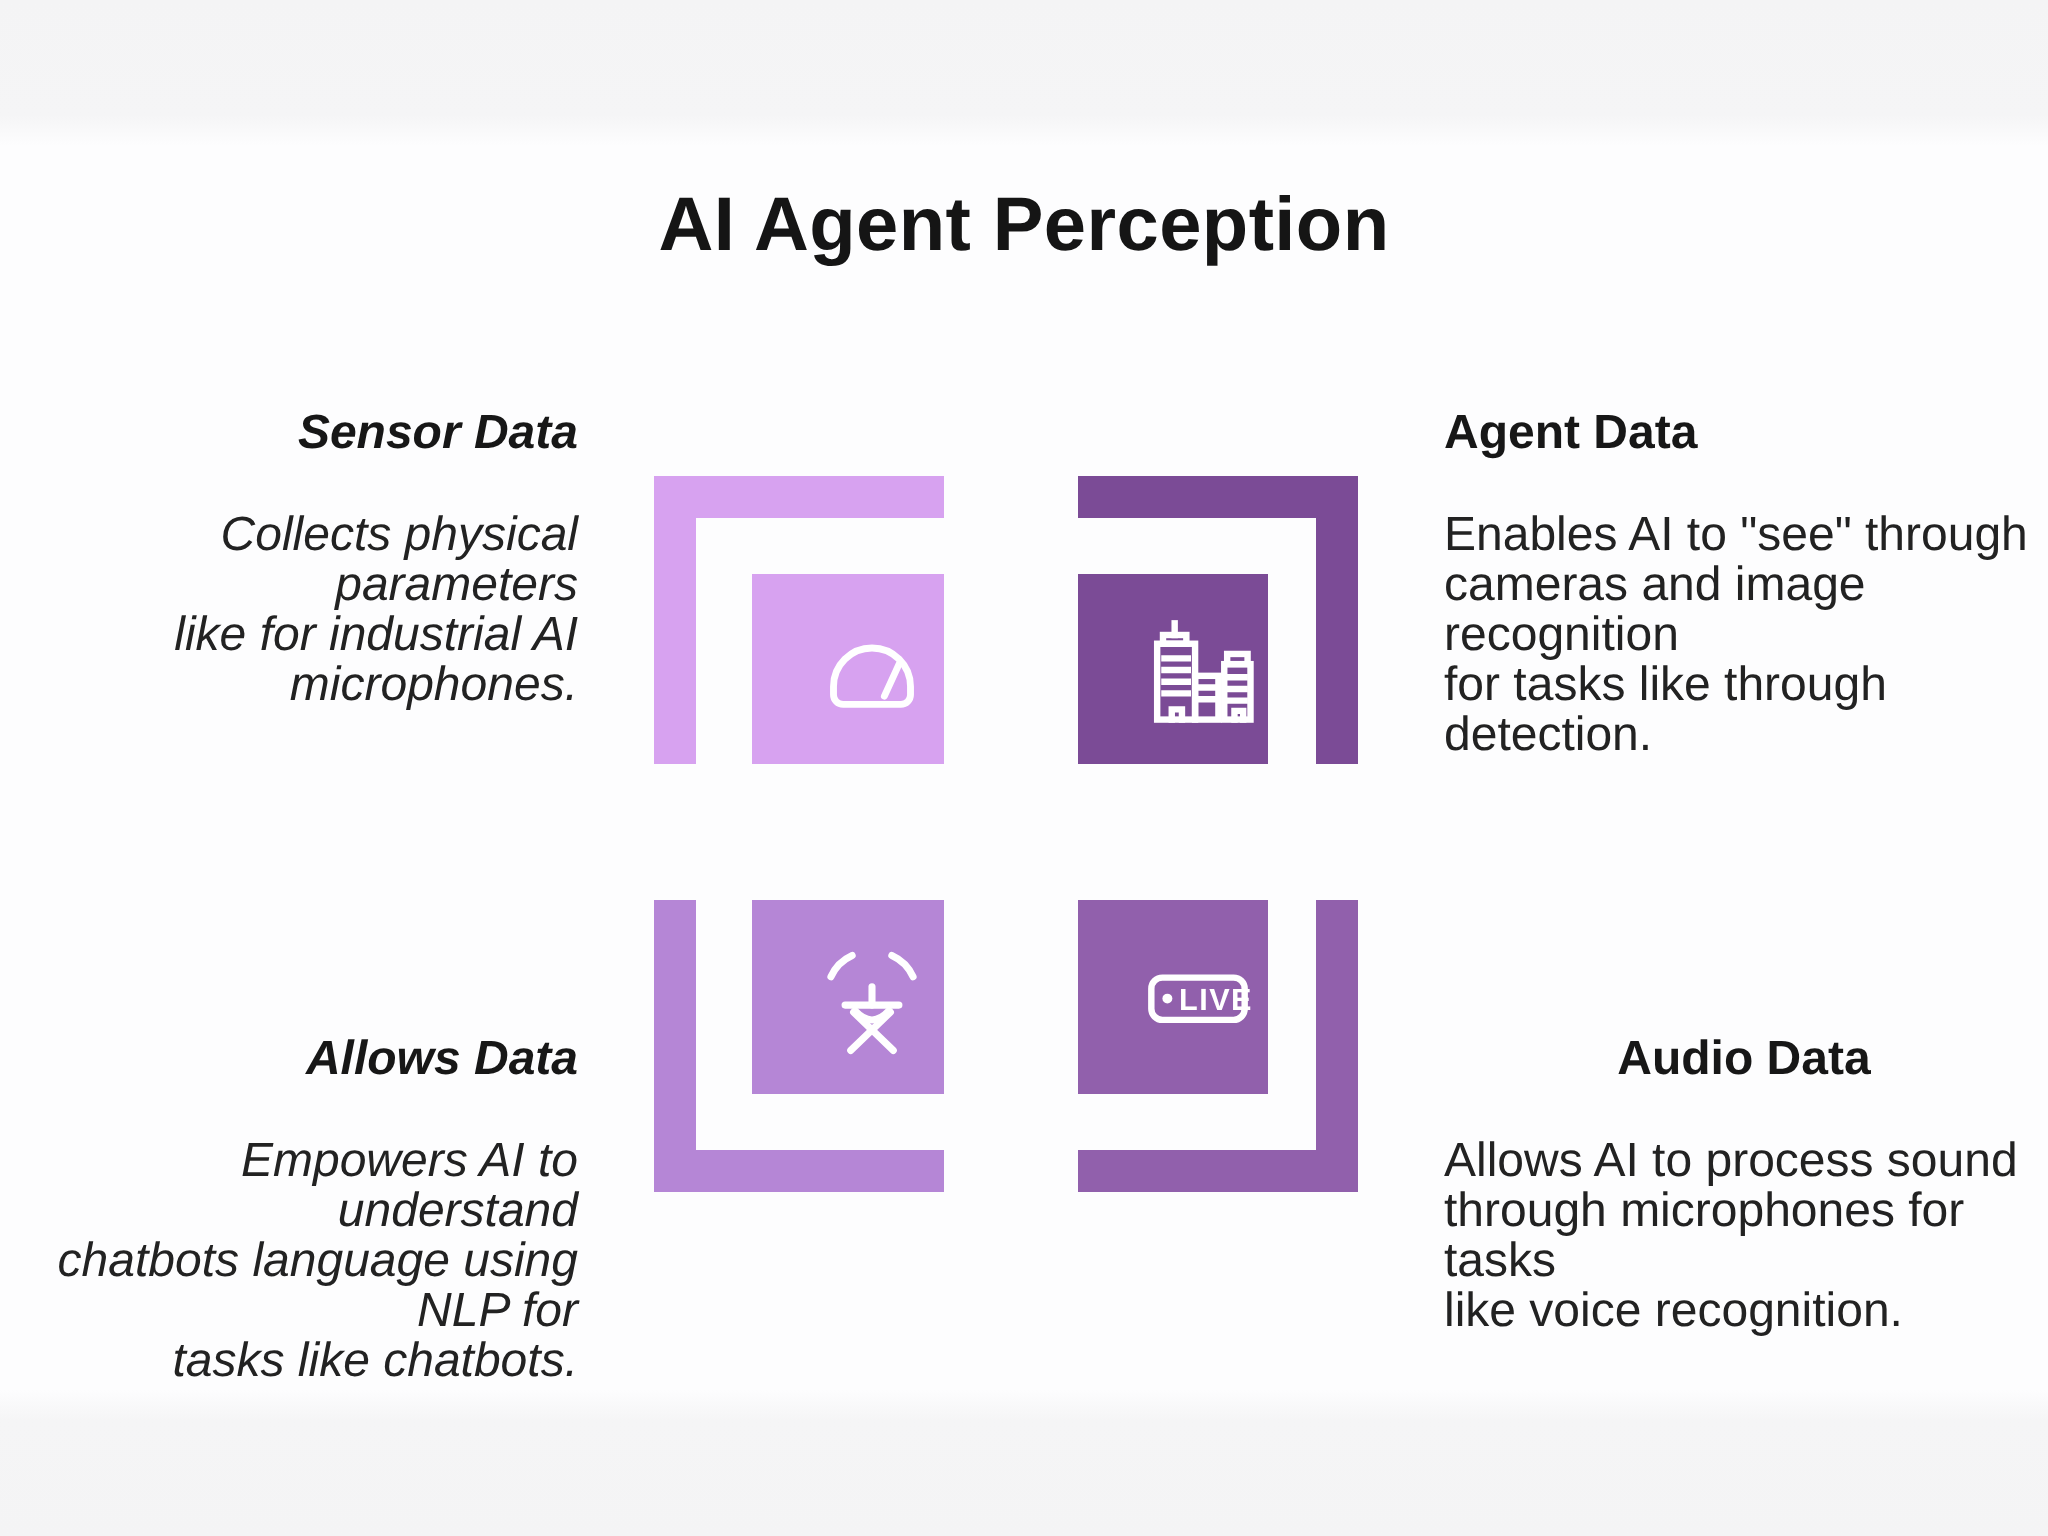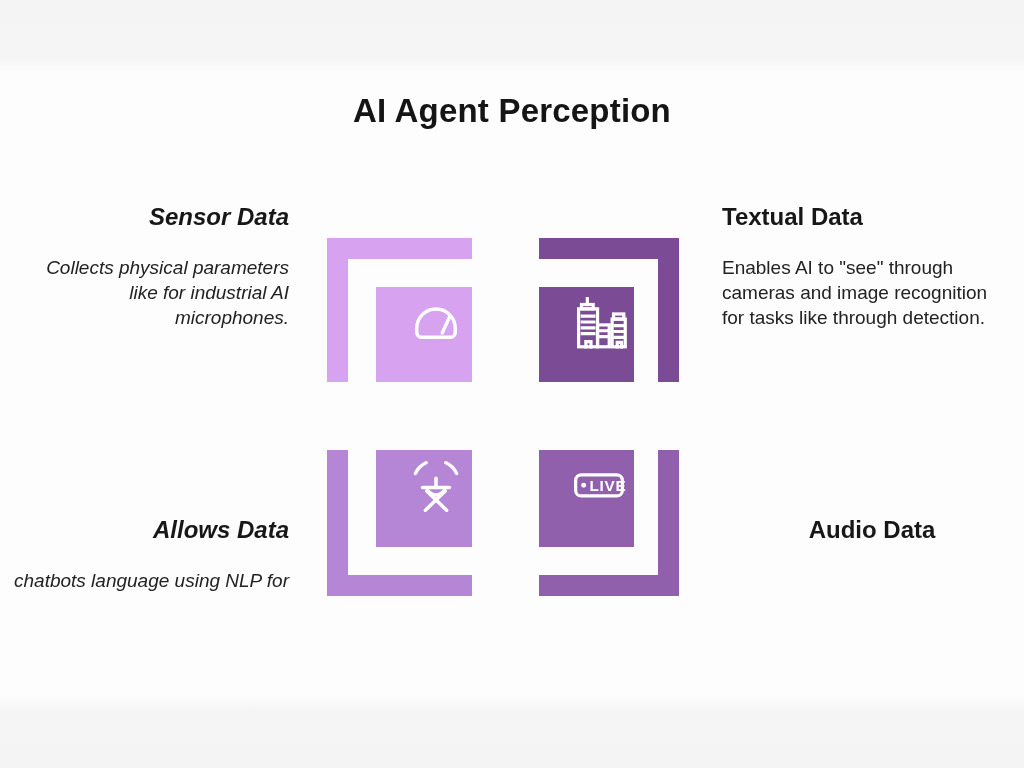--- a/index.html
+++ b/index.html
@@ -16,36 +16,36 @@
       #f4f4f5 0%, #f5f5f6 7.5%,
       #fdfdfe 9.5%,
       #fdfdfe 90.5%,
       #f5f5f6 92.5%, #f4f4f5 100%);
   }
 
   .page-title {
     position: absolute;
     top: 92px; left: 0; right: 0;
     text-align: center;
-    font-size: 33px;
+    font-size: 38px;
     font-weight: 700;
     color: #151515;
     letter-spacing: 0.2px;
   }
 
   .heading {
     position: absolute;
     font-size: 24px;
     font-weight: 700;
     color: #171717;
     line-height: 30px;
   }
   .desc {
     position: absolute;
-    font-size: 19px;
+    font-size: 24px;
     color: #222222;
     line-height: 25px;
     font-weight: 400;
   }
   .align-right { text-align: right; font-style: italic; }
   .align-left  { text-align: left; }
 
   
   .sensor-heading  { left: 9px;   width: 280px; top: 202px; }
   .sensor-desc     { left: 9px;   width: 280px; top: 255px; }
@@ -64,20 +64,21 @@
     border-top: 21px solid var(--color-visual);  border-right: 21px solid var(--color-visual); }
   .bracket.textual { left: 327px; top: 450px; width: 145px; height: 146px;
     border-bottom: 21px solid var(--color-textual); border-left: 21px solid var(--color-textual); }
   .bracket.audio   { left: 539px; top: 450px; width: 140px; height: 146px;
     border-bottom: 21px solid var(--color-audio); border-right: 21px solid var(--color-audio); }
 
   
   .tile {
     position: absolute;
     display: flex;
+    align-items: center;
     justify-content: center;
     padding-left: 24px;
   }
   .tile.sensor  { left: 376px; top: 287px; width: 96px; height: 95px; background: var(--color-sensor); }
   .tile.visual  { left: 539px; top: 287px; width: 95px; height: 95px; background: var(--color-visual); }
   .tile.textual { left: 376px; top: 450px; width: 96px; height: 97px; background: var(--color-textual); }
   .tile.audio   { left: 539px; top: 450px; width: 95px; height: 97px; background: var(--color-audio); }
 
   .tile svg { display: block; }
   .badge-text {
@@ -102,21 +103,21 @@
     <div>microphones.</div>
   </div>
   <div class="bracket sensor"></div>
   <div class="tile sensor">
     <svg width="66" height="66" viewBox="0 0 48 48" fill="none" stroke="#ffffff" stroke-width="2.5" stroke-linecap="round" stroke-linejoin="round">
       <path d="M10,33 v-3 a14,14 0 0 1 28,0 v3 a3.5,3.5 0 0 1 -3.5,3.5 h-21 a3.5,3.5 0 0 1 -3.5,-3.5 z"></path>
       <path d="M28.5,33.5 L34,21.5"></path>
     </svg>
   </div>
 
-  <div class="heading align-left visual-heading">Textual Data</div>
+  <div class="heading align-left visual-heading">Agent Data</div>
   <div class="desc align-left visual-desc">
     <div>Enables AI to "see" through</div>
     <div>cameras and image recognition</div>
     <div>for tasks like through detection.</div>
   </div>
   <div class="bracket visual"></div>
   <div class="tile visual">
     <svg width="70" height="70" viewBox="0 0 48 48" fill="none" stroke="#ffffff" stroke-width="2.2" stroke-linecap="square" stroke-linejoin="miter">
       <path d="M16,8 v4"></path>
       <rect x="12" y="12" width="8" height="3"></rect>
@@ -127,36 +128,43 @@
       <path d="M24.8,30 h1.8 M28,30 h1.8 M24.8,34 h1.8 M28,34 h1.8"></path>
       <rect x="34" y="18.5" width="7" height="3.5"></rect>
       <rect x="33" y="22" width="9" height="19"></rect>
       <path d="M35,26.5 h5 M35,30.5 h5 M35,34.5 h5"></path>
       <path d="M36.5,41 v-3 h3 v3"></path>
     </svg>
   </div>
 
   <div class="heading align-right textual-heading">Allows Data</div>
   <div class="desc align-right textual-desc">
+    <div>Empowers AI to understand</div>
     <div>chatbots language using NLP for</div>
+    <div>tasks like chatbots.</div>
   </div>
   <div class="bracket textual"></div>
   <div class="tile textual">
     <svg width="68" height="68" viewBox="0 0 48 48" fill="none" stroke="#ffffff" stroke-width="2.5" stroke-linecap="round" stroke-linejoin="round">
       <path d="M17,9 A15,15 0 0 0 9.5,16.5"></path>
       <path d="M31,9 A15,15 0 0 1 38.5,16.5"></path>
       <path d="M24,20 v6.5"></path>
       <path d="M14.5,26.5 h19"></path>
       <path d="M18,28.5 Q24,35 30,28.5"></path>
       <path d="M30.5,29 L16.5,42.5"></path>
       <path d="M17.5,29 L31.5,42.5"></path>
     </svg>
   </div>
 
   <div class="heading align-left audio-heading">Audio Data</div>
+  <div class="desc align-left audio-desc">
+    <div>Allows AI to process sound</div>
+    <div>through microphones for tasks</div>
+    <div>like voice recognition.</div>
+  </div>
   <div class="bracket audio"></div>
   <div class="tile audio">
     <svg width="70" height="70" viewBox="0 0 48 48" fill="none" stroke-linecap="round" stroke-linejoin="round">
       <rect x="8" y="17" width="32" height="14.5" rx="3.8" stroke="#ffffff" stroke-width="2.2"></rect>
       <circle cx="13.5" cy="24.2" r="1.7" fill="#ffffff" stroke="none"></circle>
       <text class="badge-text" x="17.5" y="28" stroke="none">LIVE</text>
     </svg>
   </div>
 
 </div>

